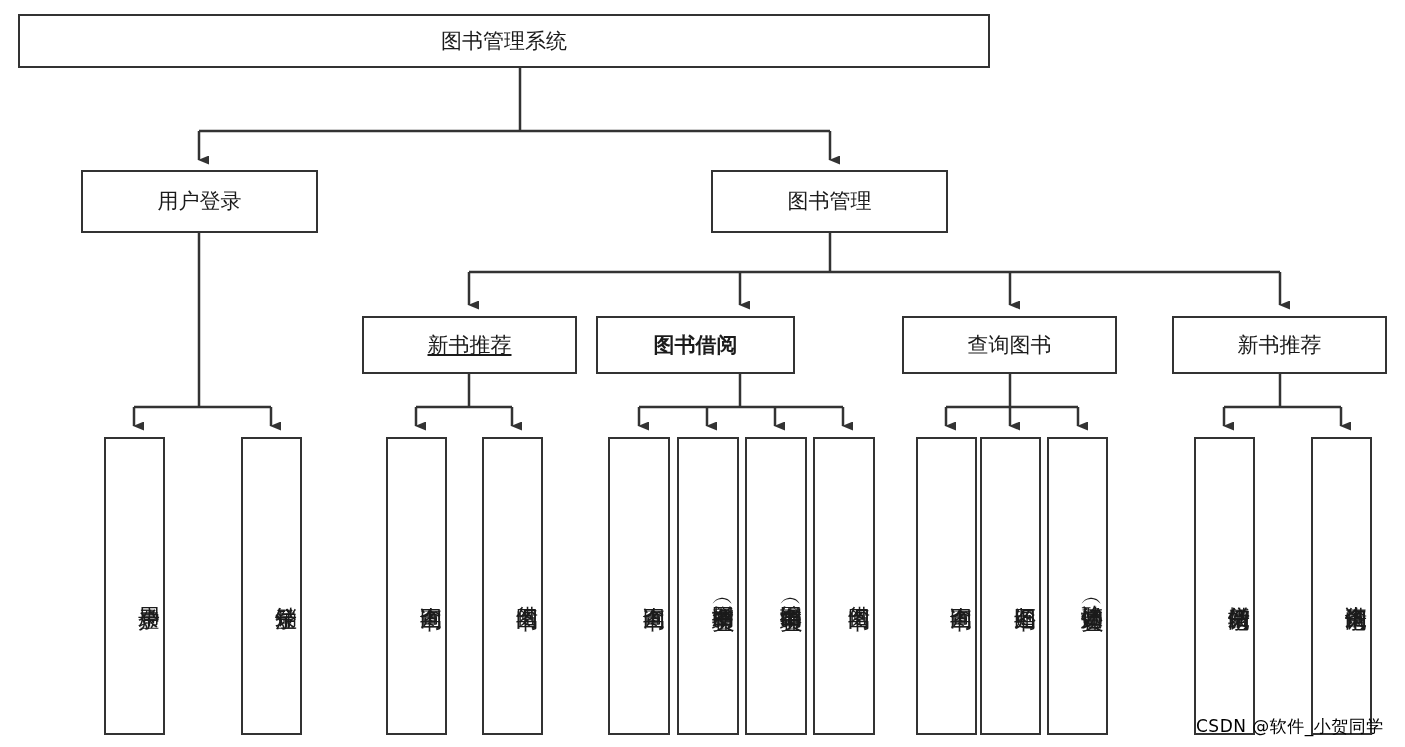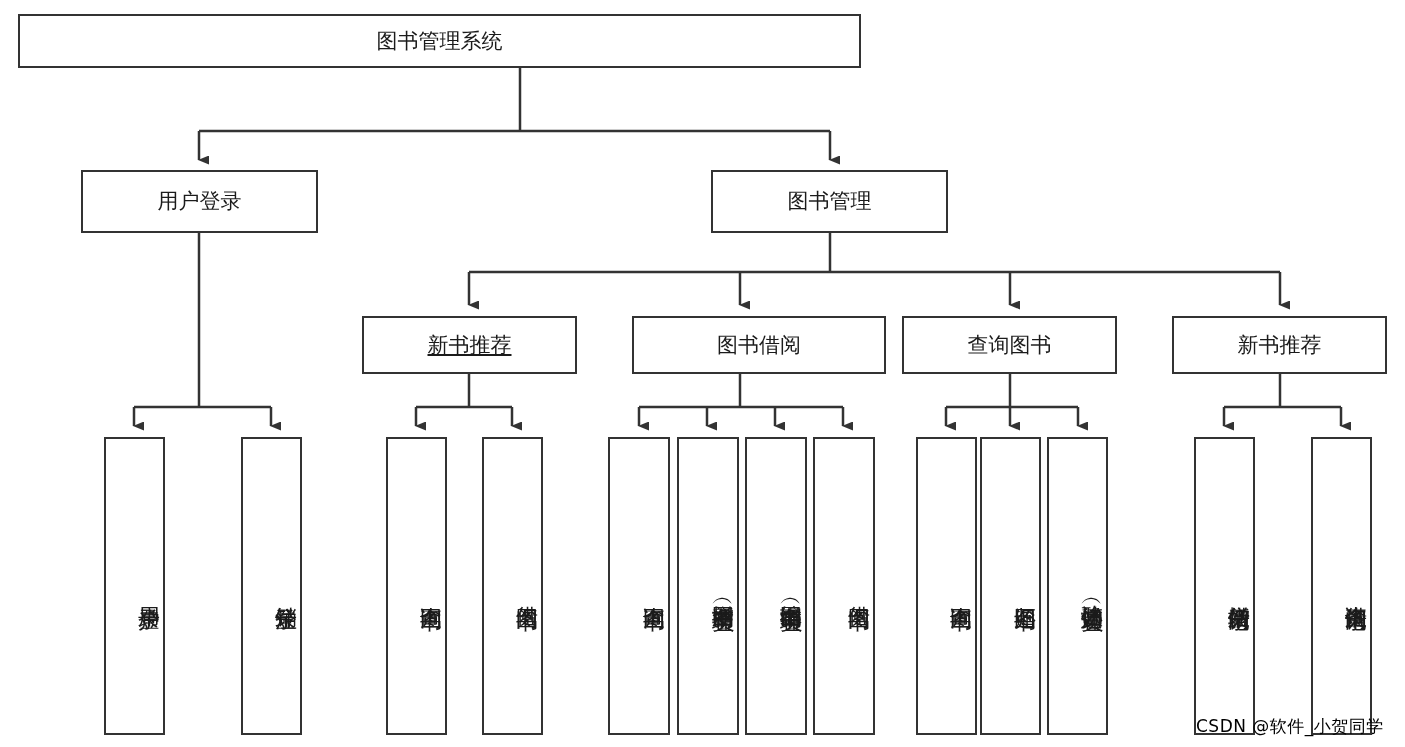--- a/index.html
+++ b/index.html
@@ -114,35 +114,35 @@
       <path d="M1010,407 L1010,426" marker-end="url(#arr)"></path>
       <path d="M1078,407 L1078,426" marker-end="url(#arr)"></path>
 
       <path d="M1280,374 L1280,407"></path>
       <path d="M1224,407 L1341,407"></path>
       <path d="M1224,407 L1224,426" marker-end="url(#arr)"></path>
       <path d="M1341,407 L1341,426" marker-end="url(#arr)"></path>
     </g>
   </svg>
 
-  <div class="node root" style="left:18px; top:14px; width:843px; height:54px;">
+  <div class="node root" style="left:18px; top:14px; width:972px; height:54px;">
     <span>图书管理系统</span>
   </div>
 
   <div class="node h" style="left:81px; top:170px; width:237px; height:63px;">
     <span>用户登录</span>
   </div>
   <div class="node h" style="left:711px; top:170px; width:237px; height:63px;">
     <span>图书管理</span>
   </div>
 
   <div class="node h" style="left:362px; top:316px; width:215px; height:58px;text-decoration:underline;">
     <span>新书推荐</span>
   </div>
-  <div class="node h" style="left:632px; top:316px; width:254px; height:58px;">
+  <div class="node h" style="left:596px; top:316px; width:199px; height:58px;font-weight:bold;">
     <span>图书借阅</span>
   </div>
   <div class="node h" style="left:902px; top:316px; width:215px; height:58px;">
     <span>查询图书</span>
   </div>
   <div class="node h" style="left:1172px; top:316px; width:215px; height:58px;">
     <span>新书推荐</span>
   </div>
 
   <div class="node v" style="left:104px; top:437px; width:61px; height:298px;">

